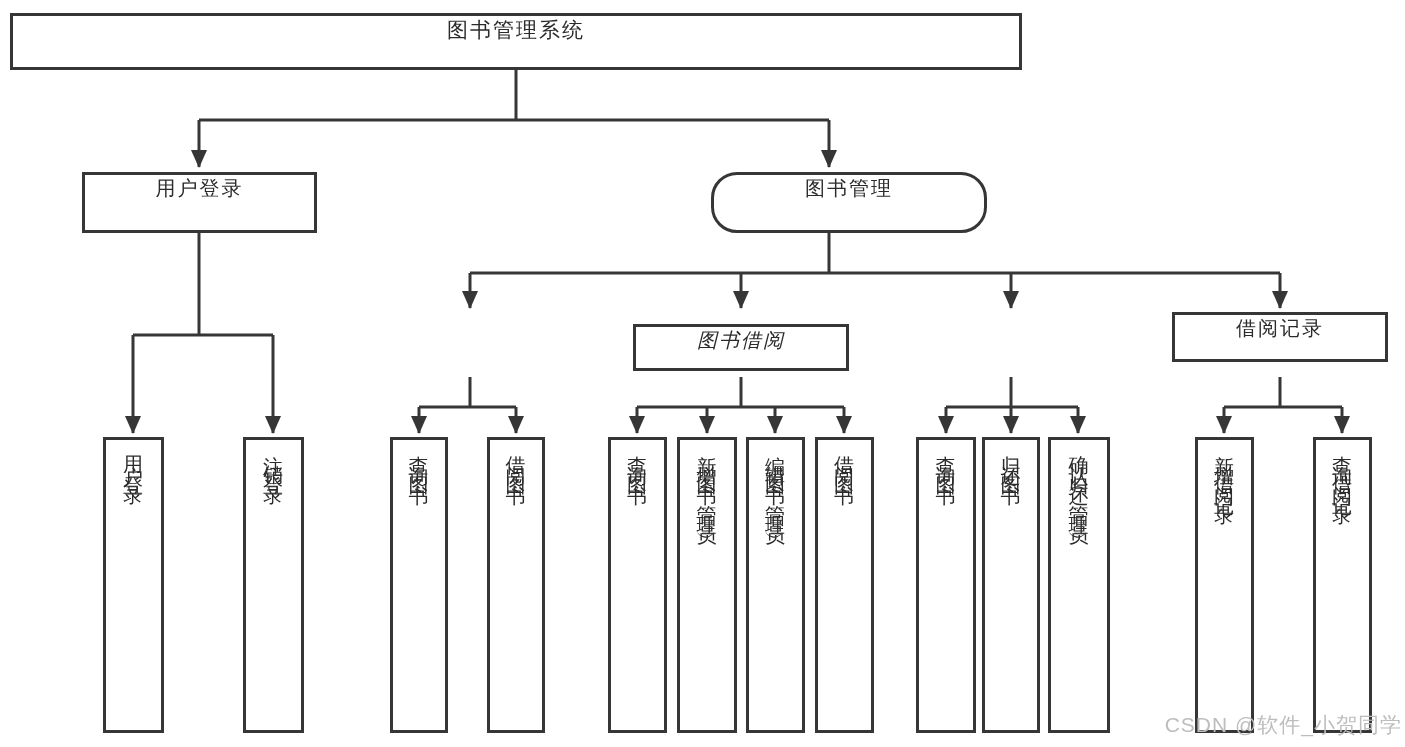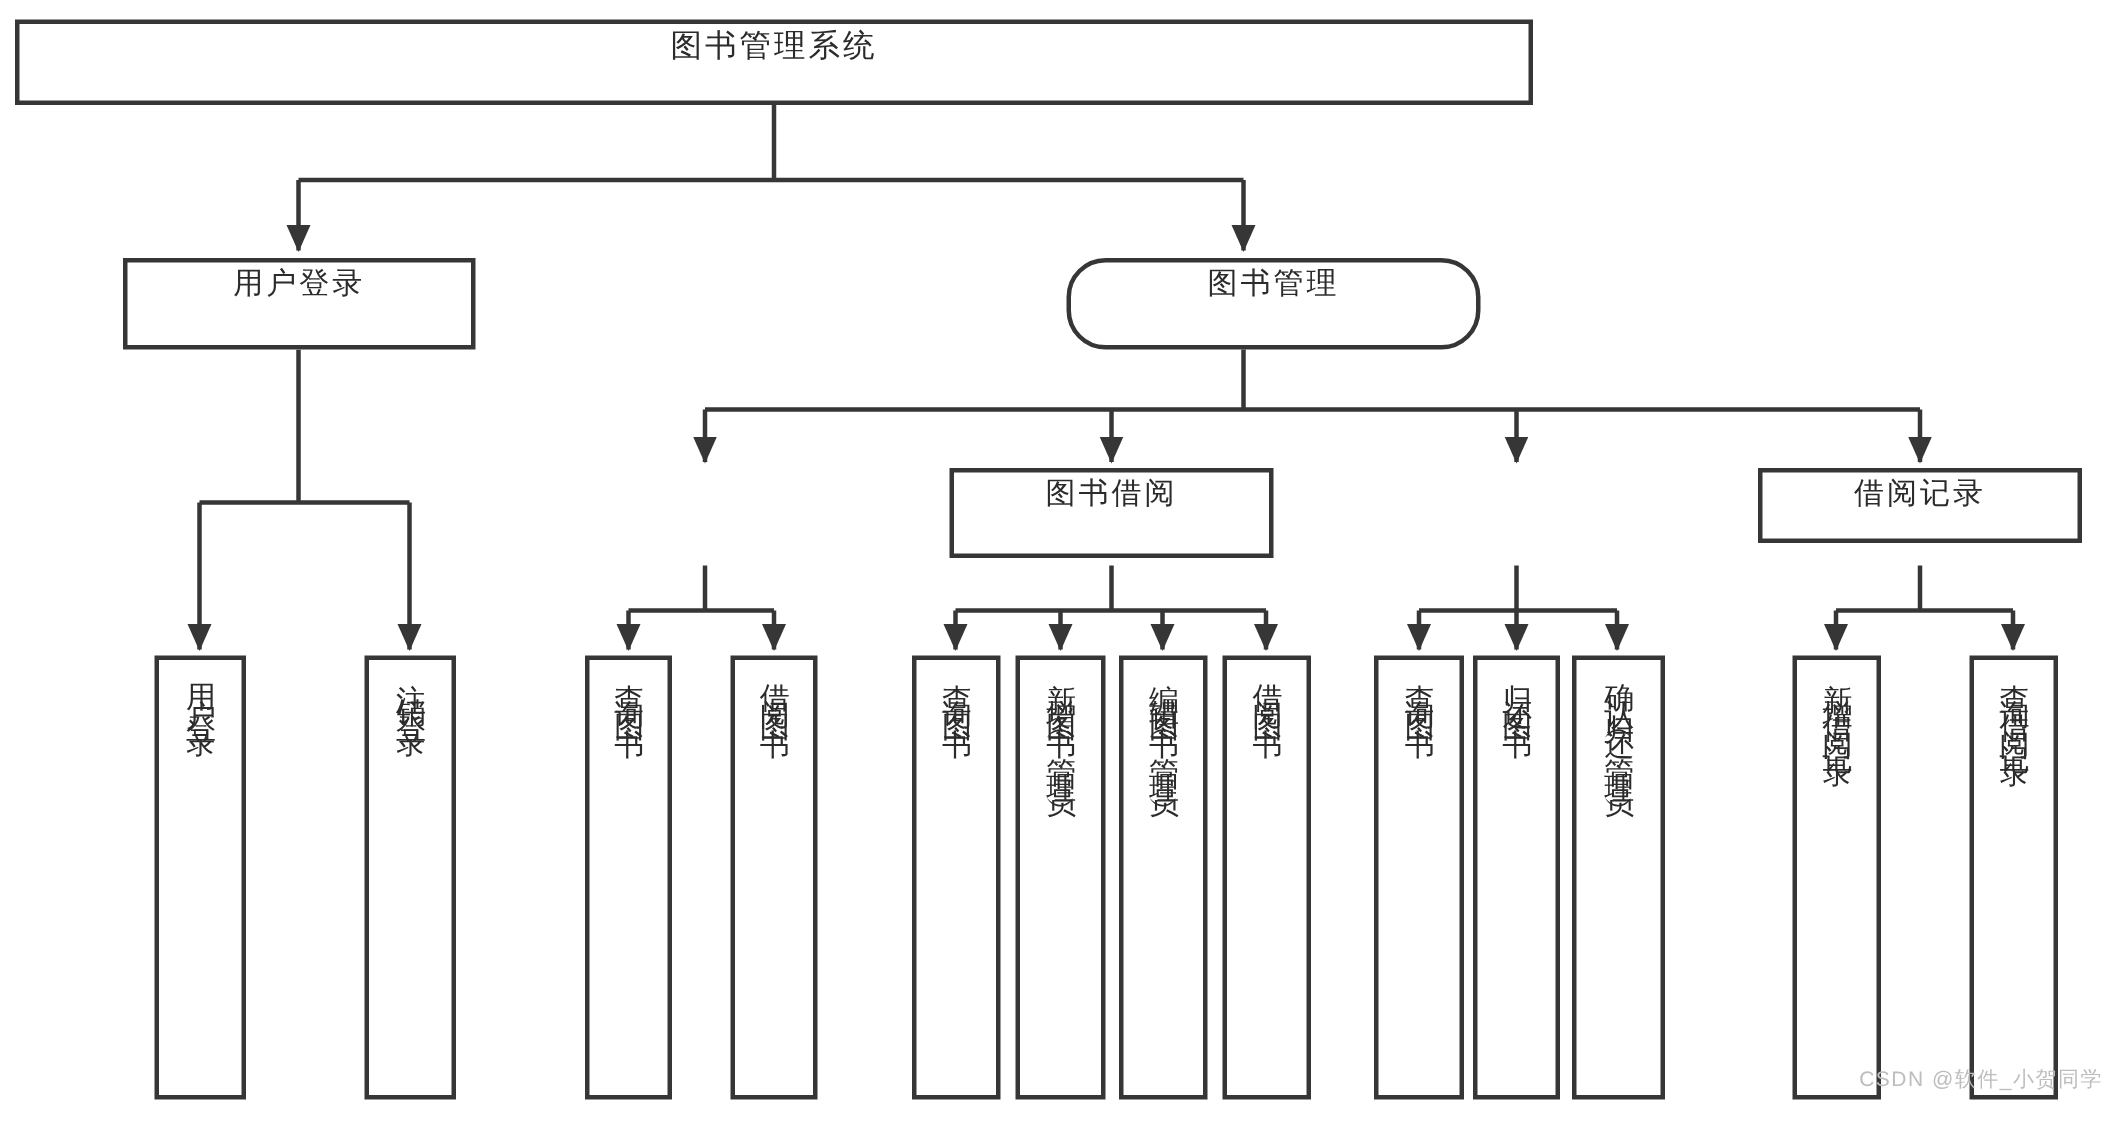--- a/index.html
+++ b/index.html
@@ -34,21 +34,21 @@
     writing-mode: vertical-rl;
     text-orientation: mixed;
     font-size: 20px;
     line-height: 1;
     letter-spacing: 10px;
   }
   .watermark {
     position: absolute;
     right: 3px;
     top: 711px;
-    font-size: 14px;
+    font-size: 21px;
     letter-spacing: 1px;
     color: var(--watermark, #bdbdbd);
     z-index: 10;
     white-space: nowrap;
   }
 </style>
 </head>
 <body>
 
 <div class="canvas">
@@ -104,21 +104,21 @@
     <span class="hlabel">图书管理系统</span>
   </div>
 
   <div class="box" style="left:82px; top:172px; width:235px; height:61px;">
     <span class="hlabel">用户登录</span>
   </div>
   <div class="box" style="left:711px; top:172px; width:276px; height:61px;border-radius:26px;">
     <span class="hlabel">图书管理</span>
   </div>
 
-  <div class="box" style="left:633px; top:312px; width:216px; height:60px;">
+  <div class="box" style="left:633px; top:324px; width:216px; height:47px;font-style:italic;">
     <span class="hlabel">图书借阅</span>
   </div>
   <div class="box" style="left:1172px; top:312px; width:216px; height:50px;">
     <span class="hlabel">借阅记录</span>
   </div>
 
   <div class="box leaf" style="left:103px; width:61px;">
     <span class="vtext">用户登录</span>
   </div>
   <div class="box leaf" style="left:243px; width:61px;">

